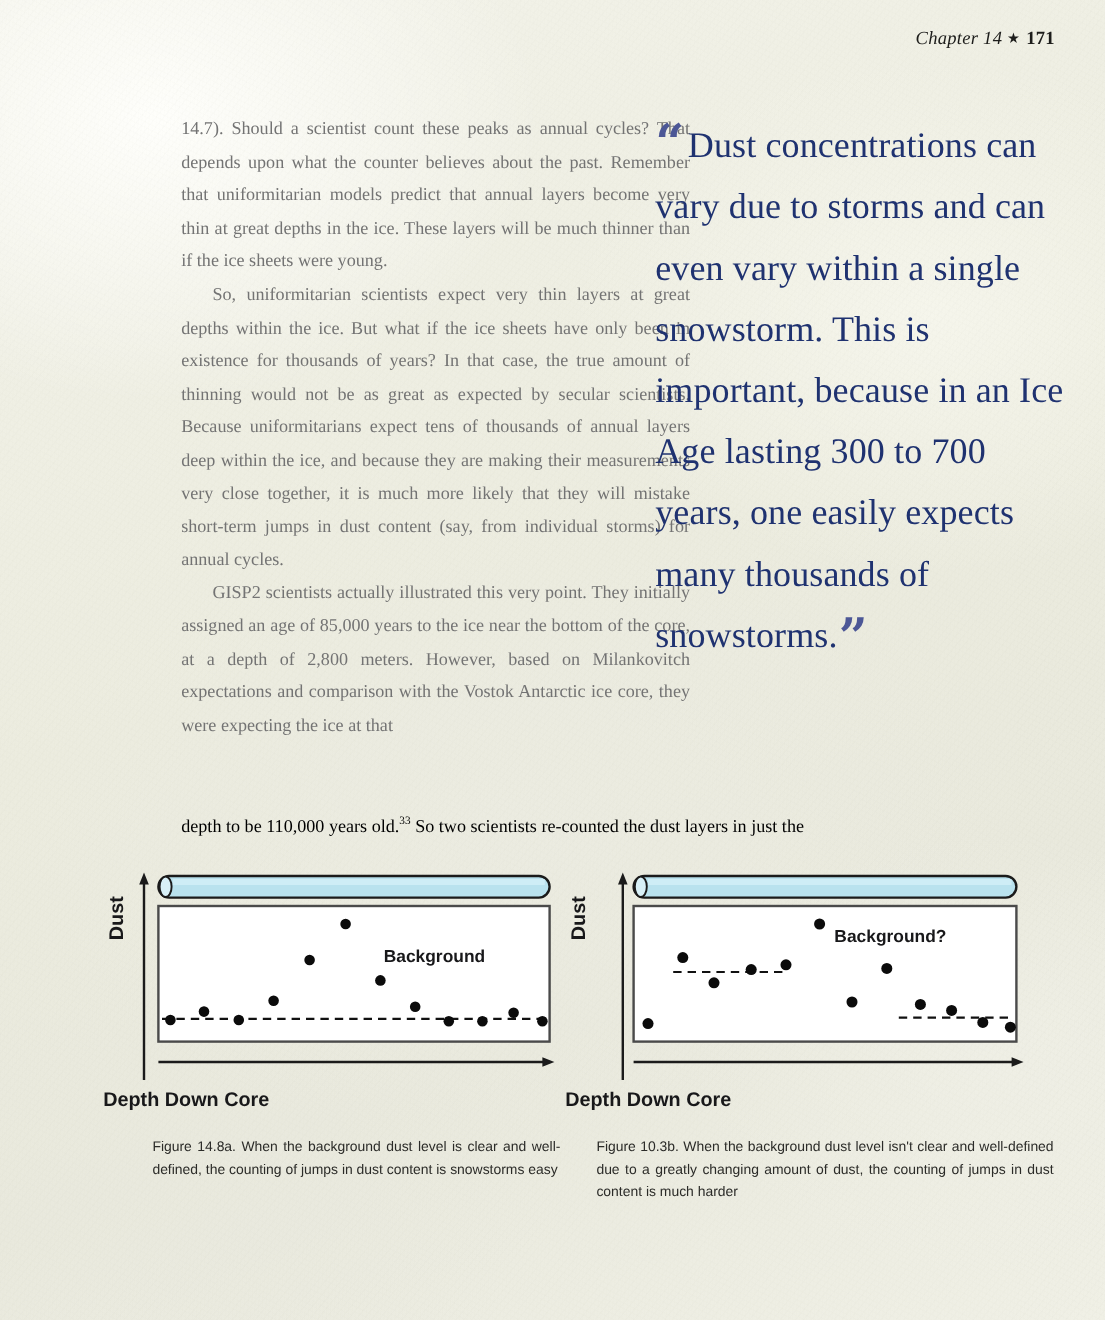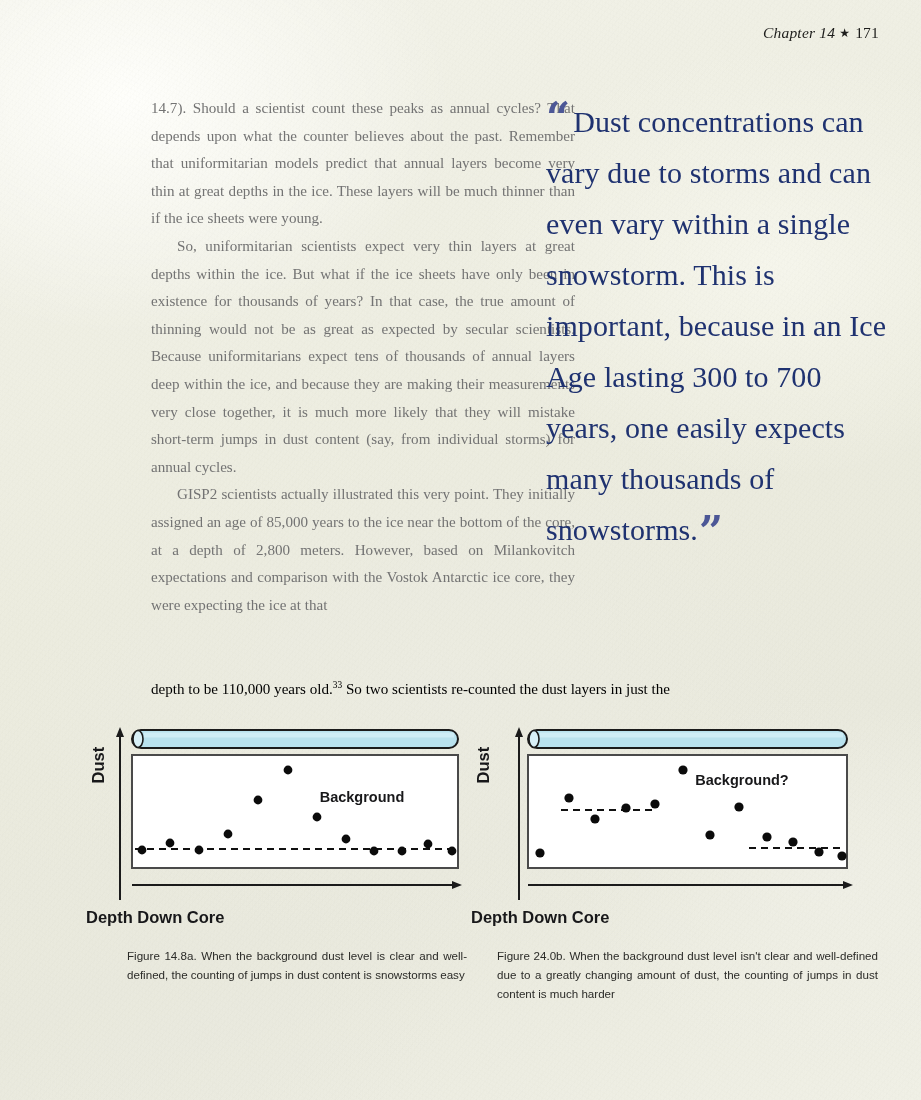--- a/index.html
+++ b/index.html
@@ -46,21 +46,21 @@
     white-space: nowrap;
   }
   .running-head .chap { font-style: italic; }
   .running-head .star {
     font-style: normal;
     margin: 0 5px 0 4px;
     font-size: 12px;
     position: relative;
     top: -1px;
   }
-  .running-head .pageno { font-weight: normal; font-style: normal; text-align: right; }
+  .running-head .pageno { font-weight: bold; font-style: normal; text-align: right; }
 
   
   .body-col {
     position: absolute;
     left: 151px;
     top: 95px;
     width: 424px;
     font-size: 15.1px;
     line-height: 27.6px;
     color: #737373;
@@ -281,13 +281,13 @@
     <g>
       <line x1="57" y1="163" x2="374" y2="163" stroke="#1b1b1b" stroke-width="2"></line>
       <polygon points="382,163 372,159 372,167" fill="#1b1b1b"></polygon>
     </g>
   </svg>
 
   <div class="axis-label-x">Depth Down Core</div>
 </div>
 
 <div class="caption cap-a">Figure 14.8a. When the background dust level is clear and well-defined, the counting of jumps in dust content is snowstorms easy</div>
-<div class="caption cap-b">Figure 24.0b. When the background dust level isn't clear and well-defined due to a greatly changing amount of dust, the counting of jumps in dust content is much harder</div>
+<div class="caption cap-b">Figure 10.3b. When the background dust level isn't clear and well-defined due to a greatly changing amount of dust, the counting of jumps in dust content is much harder</div>
 
 </body></html>

